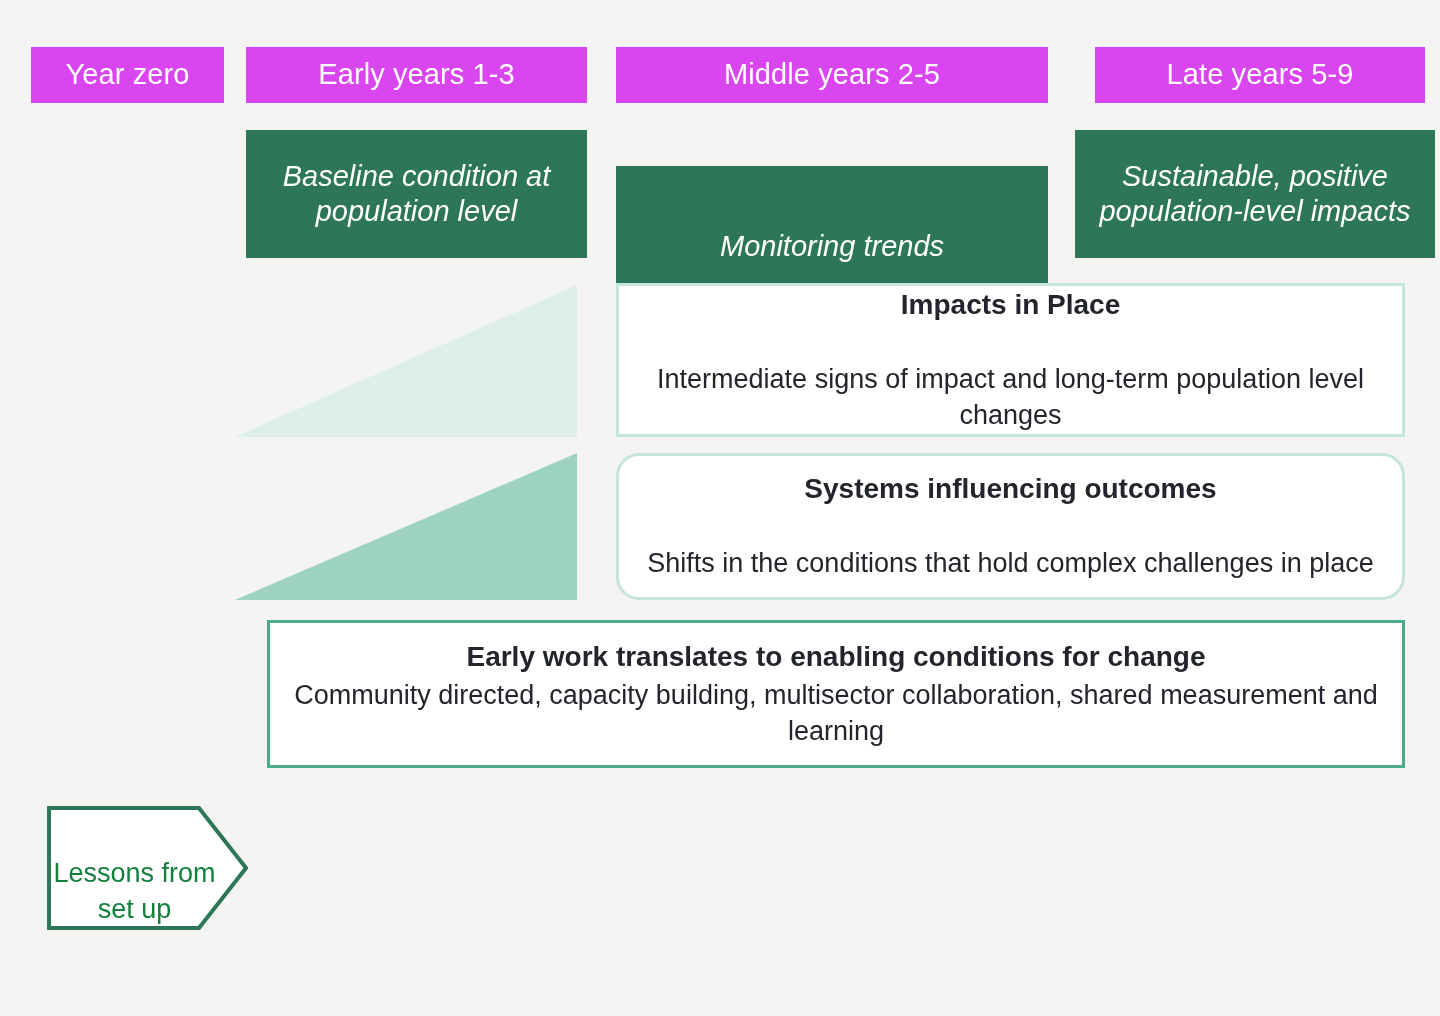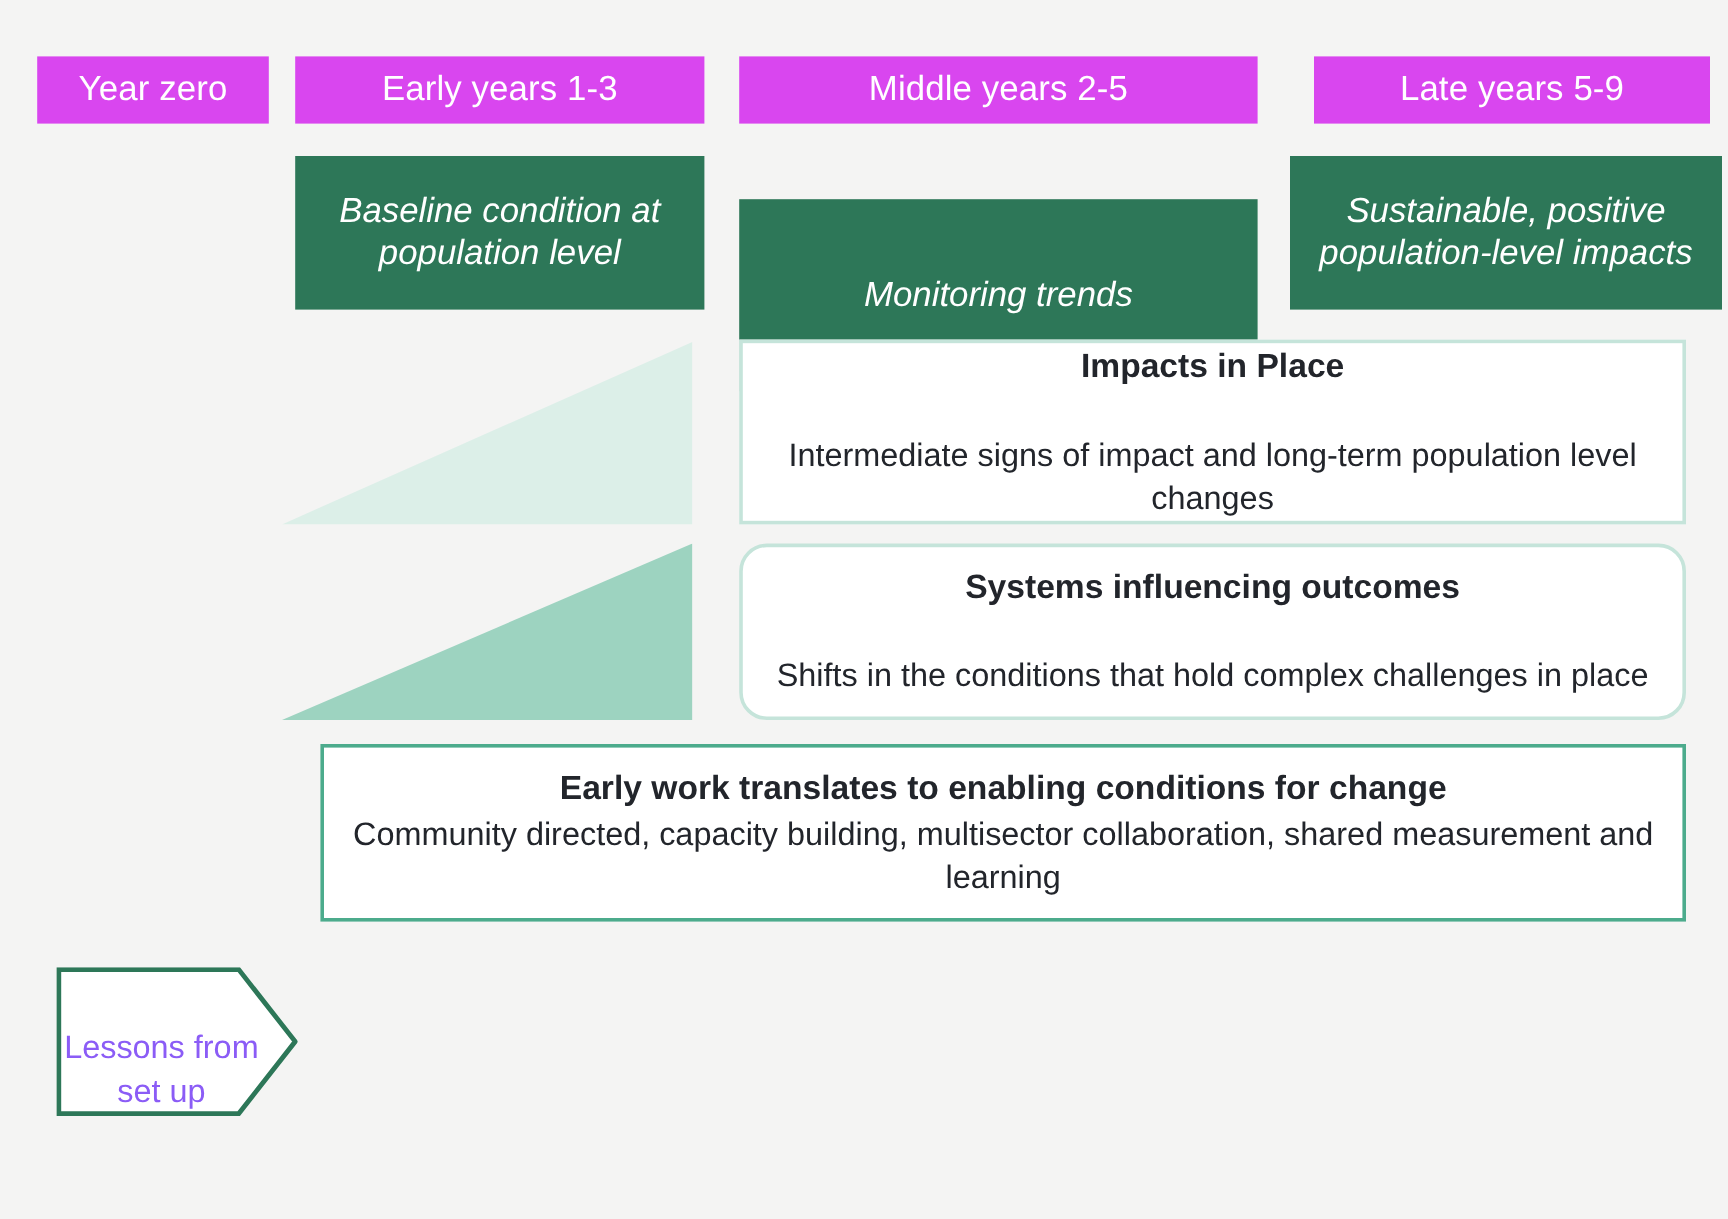--- a/index.html
+++ b/index.html
@@ -90,21 +90,21 @@
     align-items: center;
     justify-content: center;
   }
   .lessons-arrow svg { position: absolute; inset: 0; }
   .lessons-arrow .lessons-label {
     position: relative;
     z-index: 2;
     font-size: 27px;
     line-height: 1.32;
     text-align: center;
-    color: #8b5cf6;
+    color: #15803d;
     padding-right: 26px;
     width: 100%;
     box-sizing: border-box;
     margin-top: 48px;
   }
 </style>
 </head>
 <body>
 
 <div id="stage">

